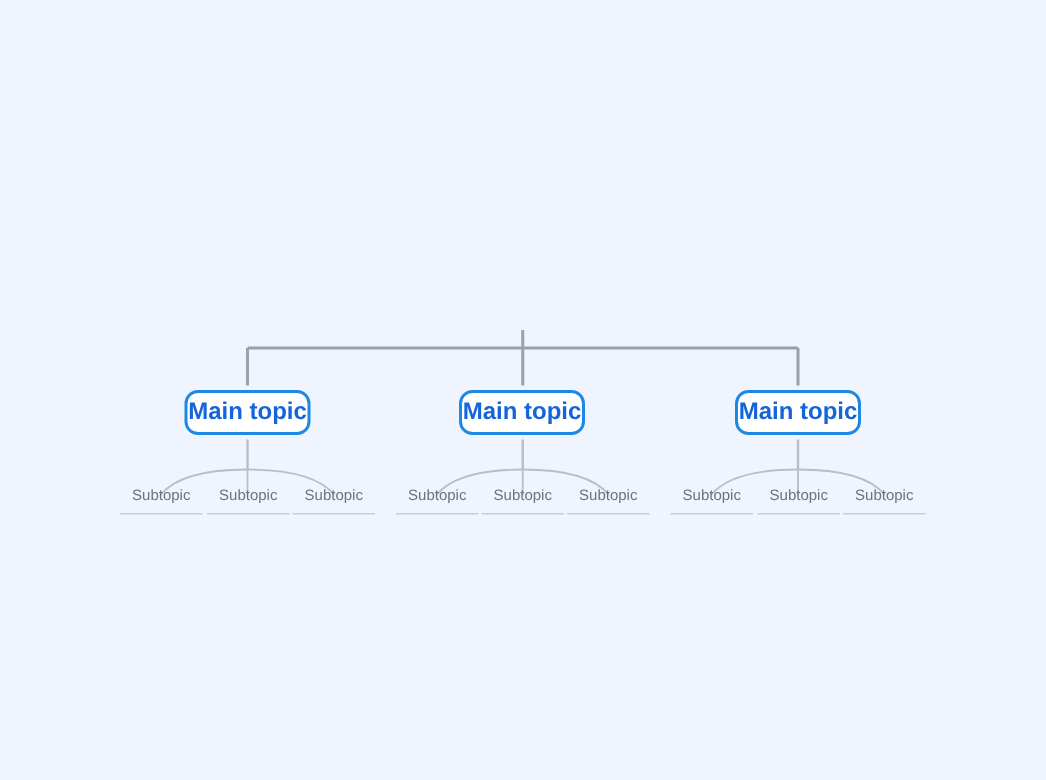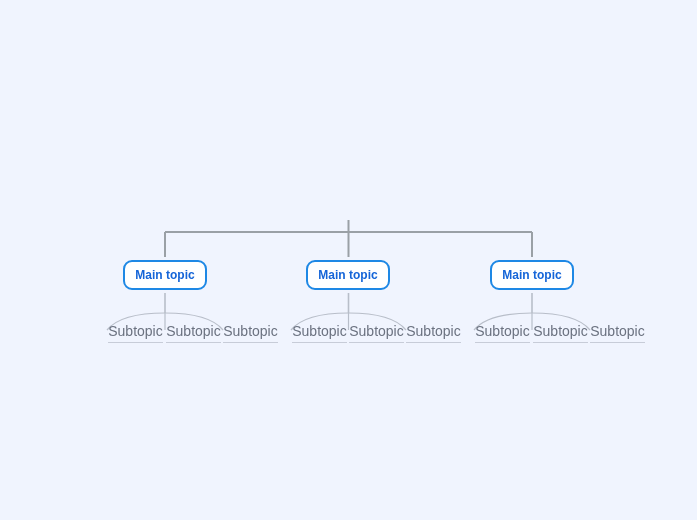--- a/index.html
+++ b/index.html
@@ -53,36 +53,35 @@
     letter-spacing: 0.2px;
     box-shadow: 0 0 0 3px #f0f4fe;
   }
 
   
   .node-main {
     background: #ffffff;
     border: 2px solid #1e88e5;
     border-radius: 9px;
     color: #1565d8;
-    font-size: 12px;
+    font-size: 16px;
     font-weight: bold;
     box-shadow: 0 0 0 3px #f0f4fe;
   }
 
   
   .node-sub {
     display: block;
     text-align: center;
     color: #6b7280;
-    font-size: 14px;
+    font-size: 10px;
     font-weight: normal;
     line-height: 14px;
     padding-bottom: 4px;
     border-bottom: 1.5px solid #c7ccd8;
-    margin-left: 28px;
   }
 </style>
 </head>
 <body style="background: rgb(240, 244, 254);">
 
 <div id="canvas">
 
   <svg id="connectors" viewBox="0 0 697 520" width="697" height="520">
 
     <path d="M348.5 220 L348.5 232" stroke="#9aa0a6" stroke-width="2" fill="none"></path>

